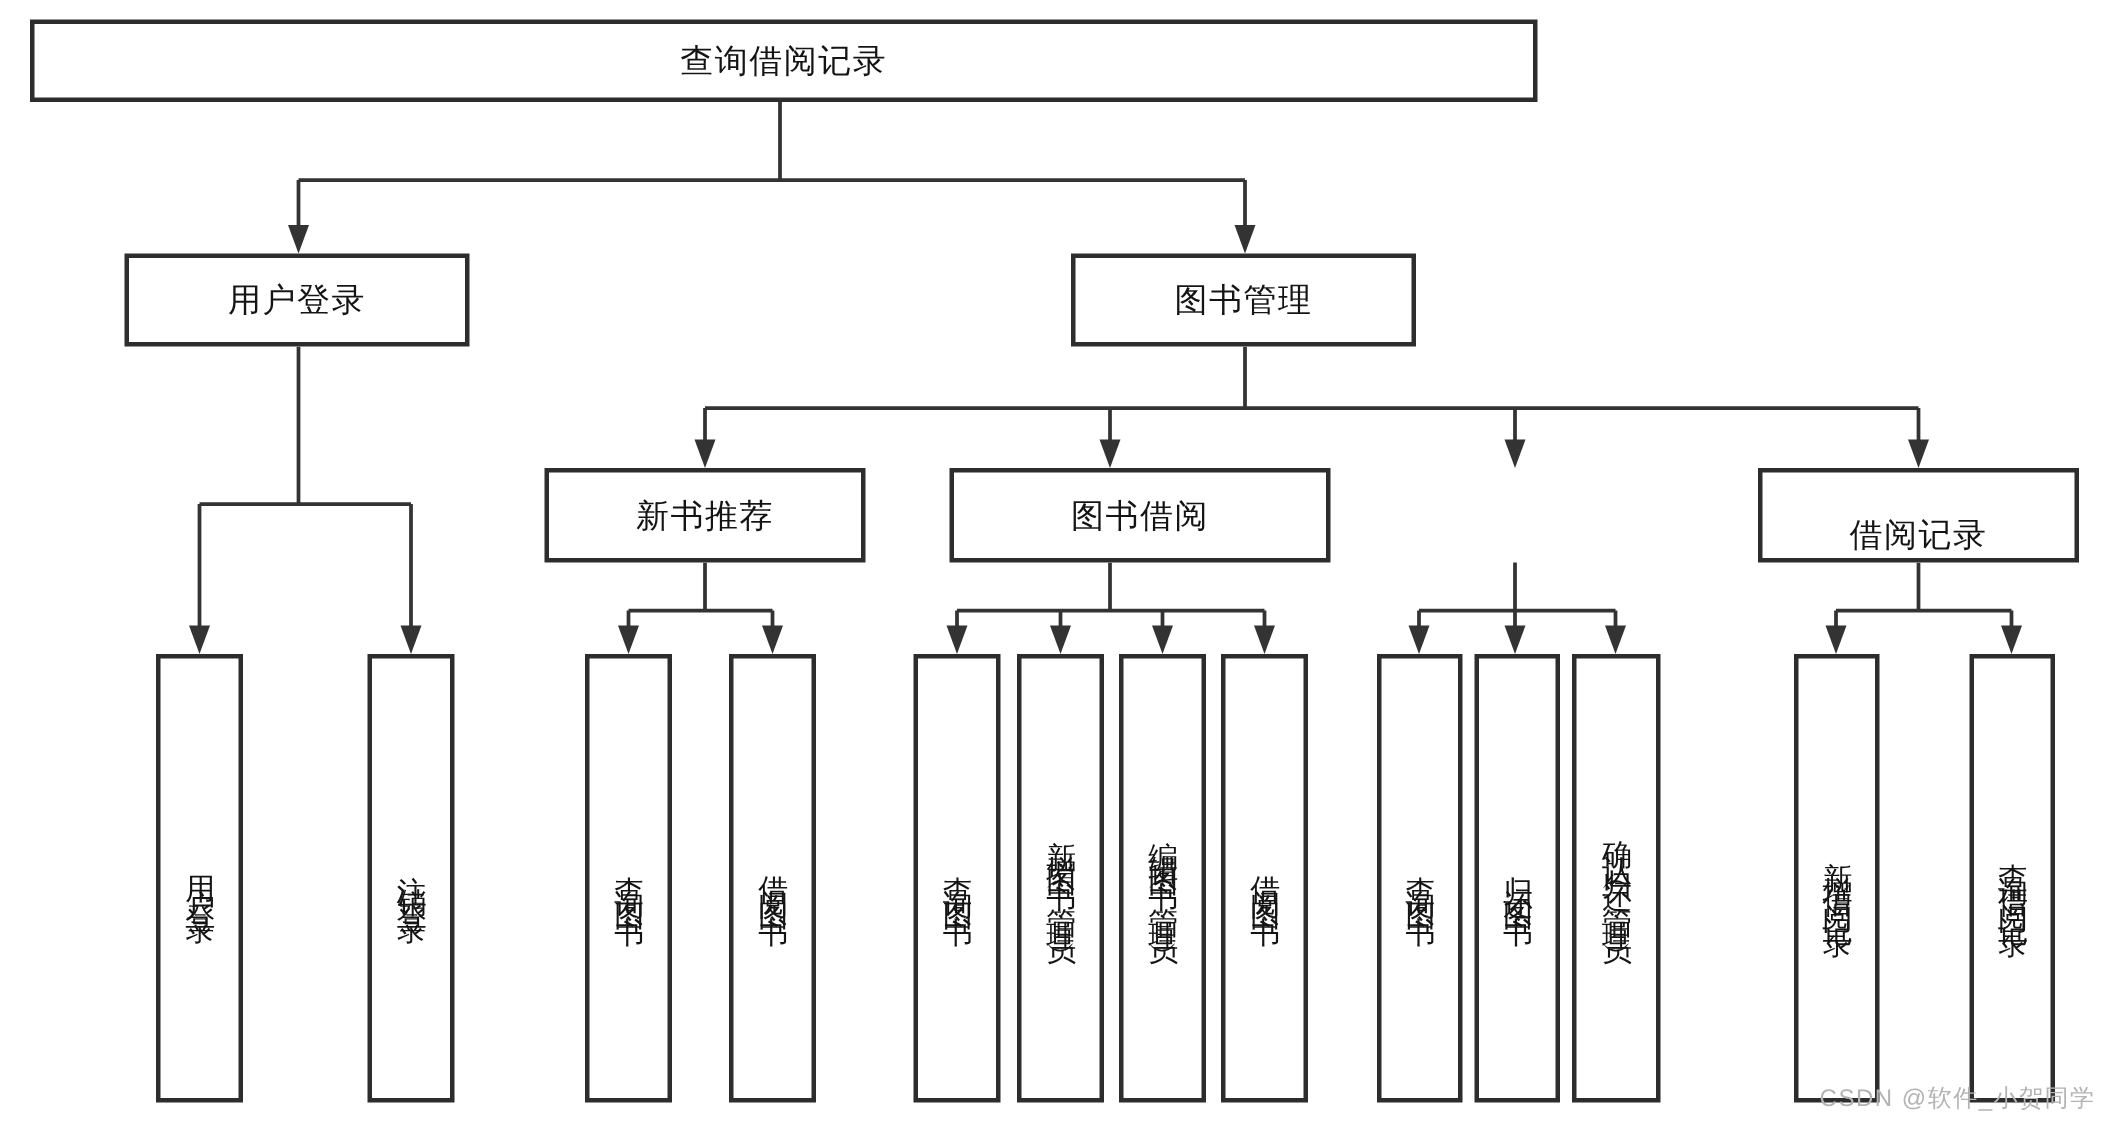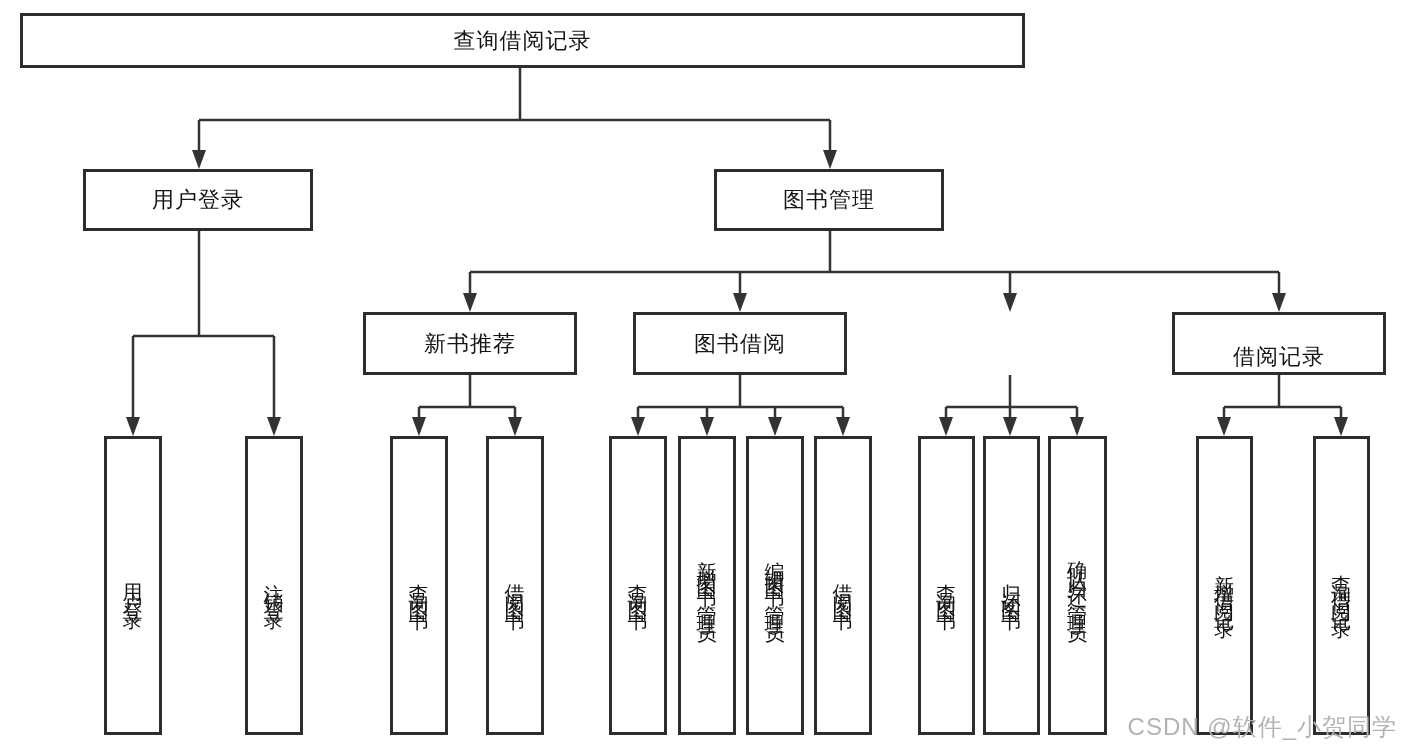--- a/index.html
+++ b/index.html
@@ -33,21 +33,21 @@
     font-size:20px;
     letter-spacing:9px;
     line-height:1;
     white-space:nowrap;
   }
   
   .n-root{left:20px;top:13px;width:1005px;height:55px;}
   .n-l2a{left:83px;top:169px;width:230px;height:62px;}
   .n-l2b{left:714px;top:169px;width:230px;height:62px;}
   .n-l3a{left:363px;top:312px;width:214px;height:63px;}
-  .n-l3b{left:633px;top:312px;width:214px;height:63px;font-family:Liberation Serif, serif;}
+  .n-l3b{left:633px;top:312px;width:254px;height:63px;font-family:Liberation Serif, serif;}
   .n-l3c{left:903px;top:312px;width:214px;height:63px;}
   .n-l3d{left:1172px;top:312px;width:214px;height:63px;align-items:flex-end;}
   
   .leaf{top:436px;height:299px;width:58px;}
   .n-f1{left:104px;}
   .n-f2{left:245px;}
   .n-f3{left:390px;}
   .n-f4{left:486px;}
   .n-f5{left:609px;}
   .n-f6{left:678px;}
@@ -55,21 +55,21 @@
   .n-f8{left:814px;}
   .n-f9{left:918px;width:57px;}
   .n-f10{left:983px;width:57px;}
   .n-f11{left:1048px;width:59px;}
   .n-f12{left:1196px;width:57px;}
   .n-f13{left:1313px;width:57px;}
   .watermark{
     position:absolute;
     right:8px;bottom:4px;
     z-index:5;
-    font-size:24px;
+    font-size:16px;
     color:#b3b3b3;
     letter-spacing:1px;
     white-space:nowrap;
   }
 </style>
 </head>
 <body>
 
 <div class="canvas">
 

